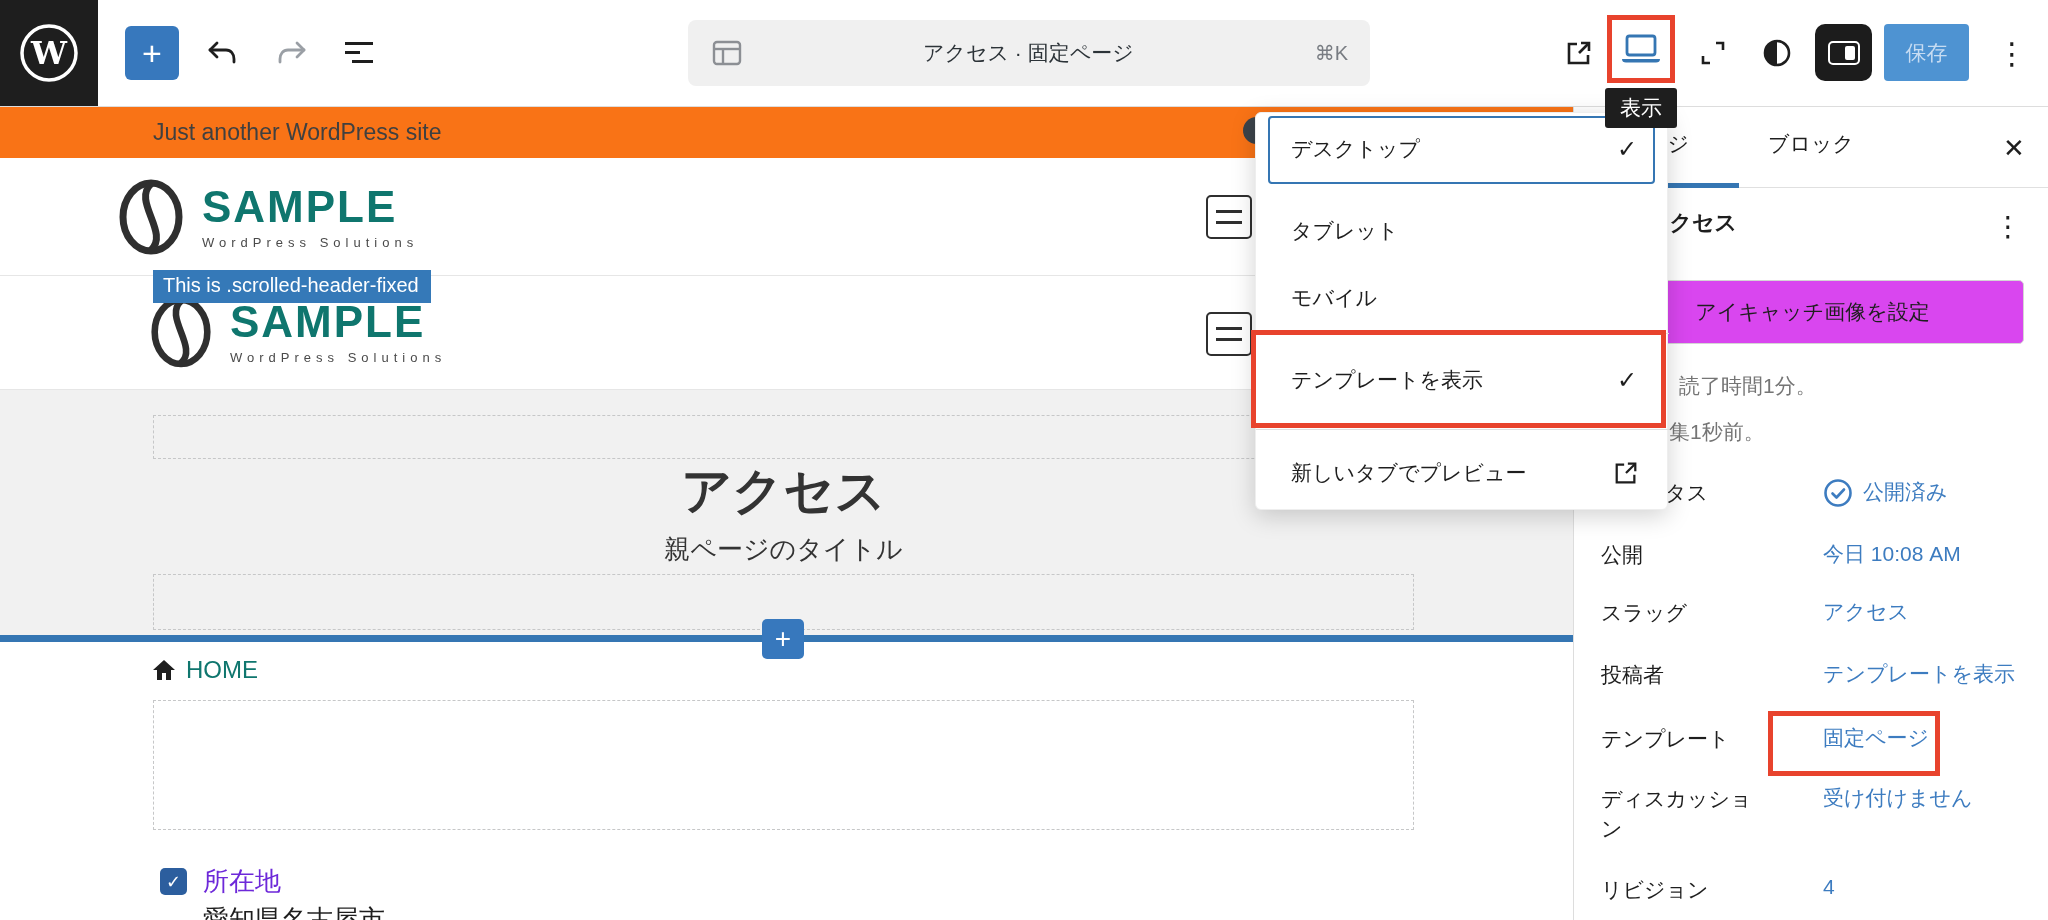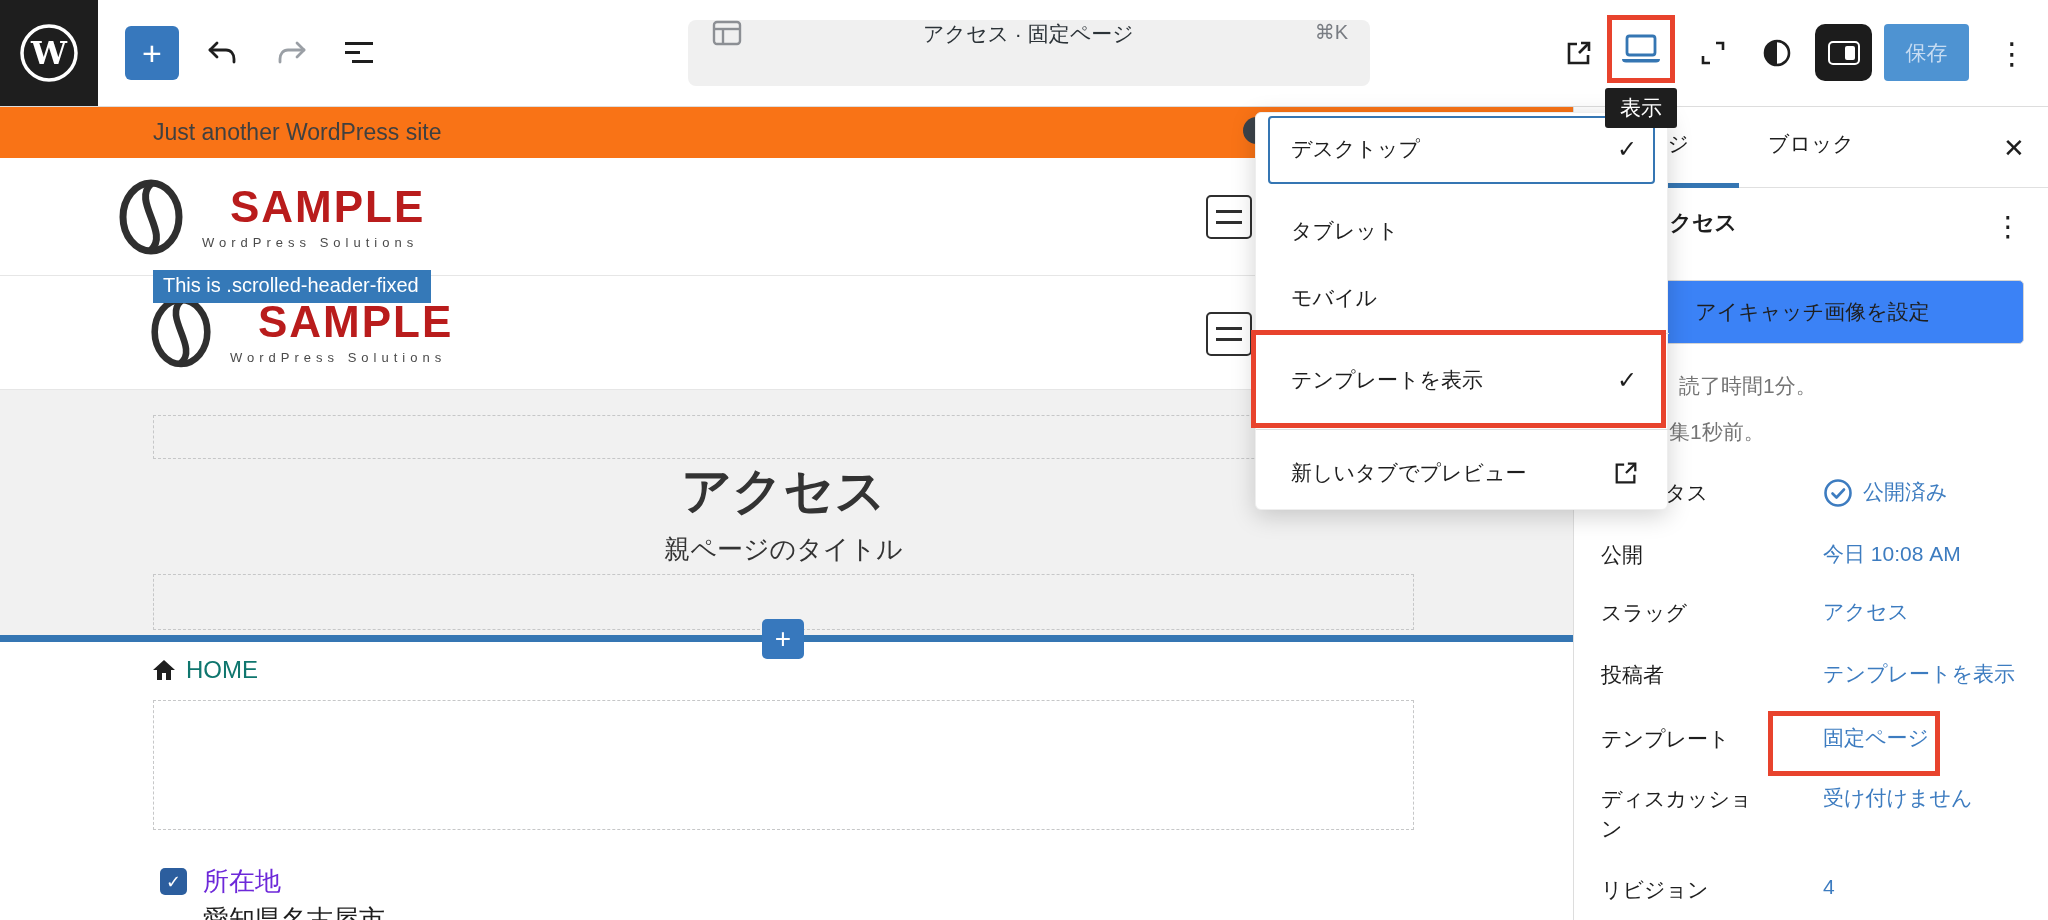--- a/index.html
+++ b/index.html
@@ -13,21 +13,21 @@
 
   
   #topbar{left:0;top:0;width:2048px;height:106px;background:#fff;border-bottom:1px solid #dddddd;z-index:40;}
   #wp-logo-box{left:0;top:0;width:98px;height:106px;background:#1e1e1e;display:flex;align-items:center;justify-content:center;}
   #inserter-btn{left:125px;top:26px;width:54px;height:54px;border-radius:6px;background:#3778bd;color:#fff;
     display:flex;align-items:center;justify-content:center;font-size:34px;font-weight:400;line-height:1;}
   .tool-icon{top:27px;width:52px;height:52px;display:flex;align-items:center;justify-content:center;}
   #undo-btn{left:196px;} #redo-btn{left:266px;} #listview-btn{left:334px;}
 
   #command-bar{left:688px;top:20px;width:682px;height:66px;background:#f0f0f0;border-radius:8px;
-    display:flex;align-items:flex-start;}
+    display:flex;align-items:center;}
   #command-icon{margin-left:24px;}
   #command-title{flex:1;text-align:center;font-size:21px;color:#2c3338;}
   #command-shortcut{margin-right:22px;font-size:20px;color:#787c82;}
 
   .right-icon{top:26px;width:54px;height:54px;display:flex;align-items:center;justify-content:center;}
   #view-site-btn{left:1552px;}
   #preview-red-box{left:1607px;top:15px;width:68px;height:68px;border:5px solid #e8432d;box-sizing:border-box;z-index:45;}
   #preview-btn{left:1614px;top:22px;}
   #expand-btn{left:1686px;}
   #styles-btn{left:1750px;}
@@ -46,21 +46,21 @@
   #site-tagline{left:153px;top:12px;font-size:23px;color:#404040;}
   #theme-toggle-circle{left:1243px;top:10px;width:27px;height:27px;border-radius:50%;background:#3c434a;}
 
   .site-header{left:0;width:1573px;background:#ffffff;}
   #header1{top:52px;height:117px;border-bottom:1px solid #e6e6e6;}
   #header2{top:170px;height:113px;border-bottom:1px solid #e6e6e6;}
   .logo-wrap{display:flex;align-items:center;gap:18px;}
   #logo1{left:118px;top:21px;}
   #logo2{left:150px;top:20px;}
   .logo-texts{display:flex;flex-direction:column;}
-  .logo-title{font-size:44px;font-weight:bold;letter-spacing:2px;color:#b91c1c;line-height:1.05;margin-left:28px;}
+  .logo-title{font-size:44px;font-weight:bold;letter-spacing:2px;color:#0f766e;line-height:1.05;}
   .logo-sub{font-size:13px;letter-spacing:5px;color:#4a4a4a;margin-top:4px;}
   .hamburger-box{width:46px;height:44px;border:2px solid #2f2f2f;border-radius:5px;box-sizing:border-box;
     display:flex;flex-direction:column;align-items:center;justify-content:center;gap:8px;}
   .hamburger-box .hline{width:26px;height:3px;background:#2f2f2f;}
   #hamburger1{left:1206px;top:37px;}
   #hamburger2{left:1206px;top:36px;}
   #scrolled-badge{left:153px;top:164px;background:#3579b8;color:#fff;font-size:20px;padding:4px 12px 6px 10px;z-index:5;}
 
   .dashed-box{border:1px dashed #c6c7c8;box-sizing:border-box;}
   #dashed1{left:153px;top:309px;width:1261px;height:44px;}
@@ -86,21 +86,21 @@
   #sidebar-tabbar{left:0;top:0;width:475px;height:82px;border-bottom:1px solid #e0e0e0;box-sizing:border-box;}
   .sidebar-tab{top:24px;font-size:21px;color:#1e1e1e;}
   #tab-page{left:51px;}
   #tab-block{left:194px;}
   #tab-page-underline{left:37px;top:77px;width:128px;height:5px;background:#3576b3;}
   #sidebar-close-btn{left:420px;top:22px;width:40px;height:40px;display:flex;align-items:center;justify-content:center;
     font-size:26px;color:#1e1e1e;}
   #panel-title{left:73px;top:102px;font-size:22px;font-weight:600;color:#1e1e1e;}
   #panel-options-btn{left:414px;top:100px;width:40px;height:40px;display:flex;align-items:center;justify-content:center;
     font-size:28px;color:#1e1e1e;}
-  #featured-btn{left:27px;top:174px;width:423px;height:64px;border:1px solid #d5d5d5;border-radius:5px;background:#3b82f6;
+  #featured-btn{left:27px;top:174px;width:423px;height:64px;border:1px solid #d5d5d5;border-radius:5px;background:#d946ef;
     display:flex;align-items:center;justify-content:center;font-size:21px;color:#1e1e1e;box-sizing:border-box;}
   .meta-gray{font-size:21px;color:#757575;}
   #meta-line1{left:105px;top:266px;}
   #meta-line2{left:95px;top:312px;}
 
   .side-row{left:27px;width:423px;display:flex;}
   .side-row .row-label{width:168px;font-size:21px;color:#1e1e1e;line-height:1.45;}
   .side-row .row-value{margin-left:54px;font-size:21px;color:#3d7cc0;display:flex;align-items:flex-start;gap:10px;}
   #row-status{top:372px;} #row-publish{top:434px;} #row-slug{top:492px;}
   #row-author{top:554px;} #row-template{top:618px;} #row-discussion{top:678px;} #row-revisions{top:769px;}

